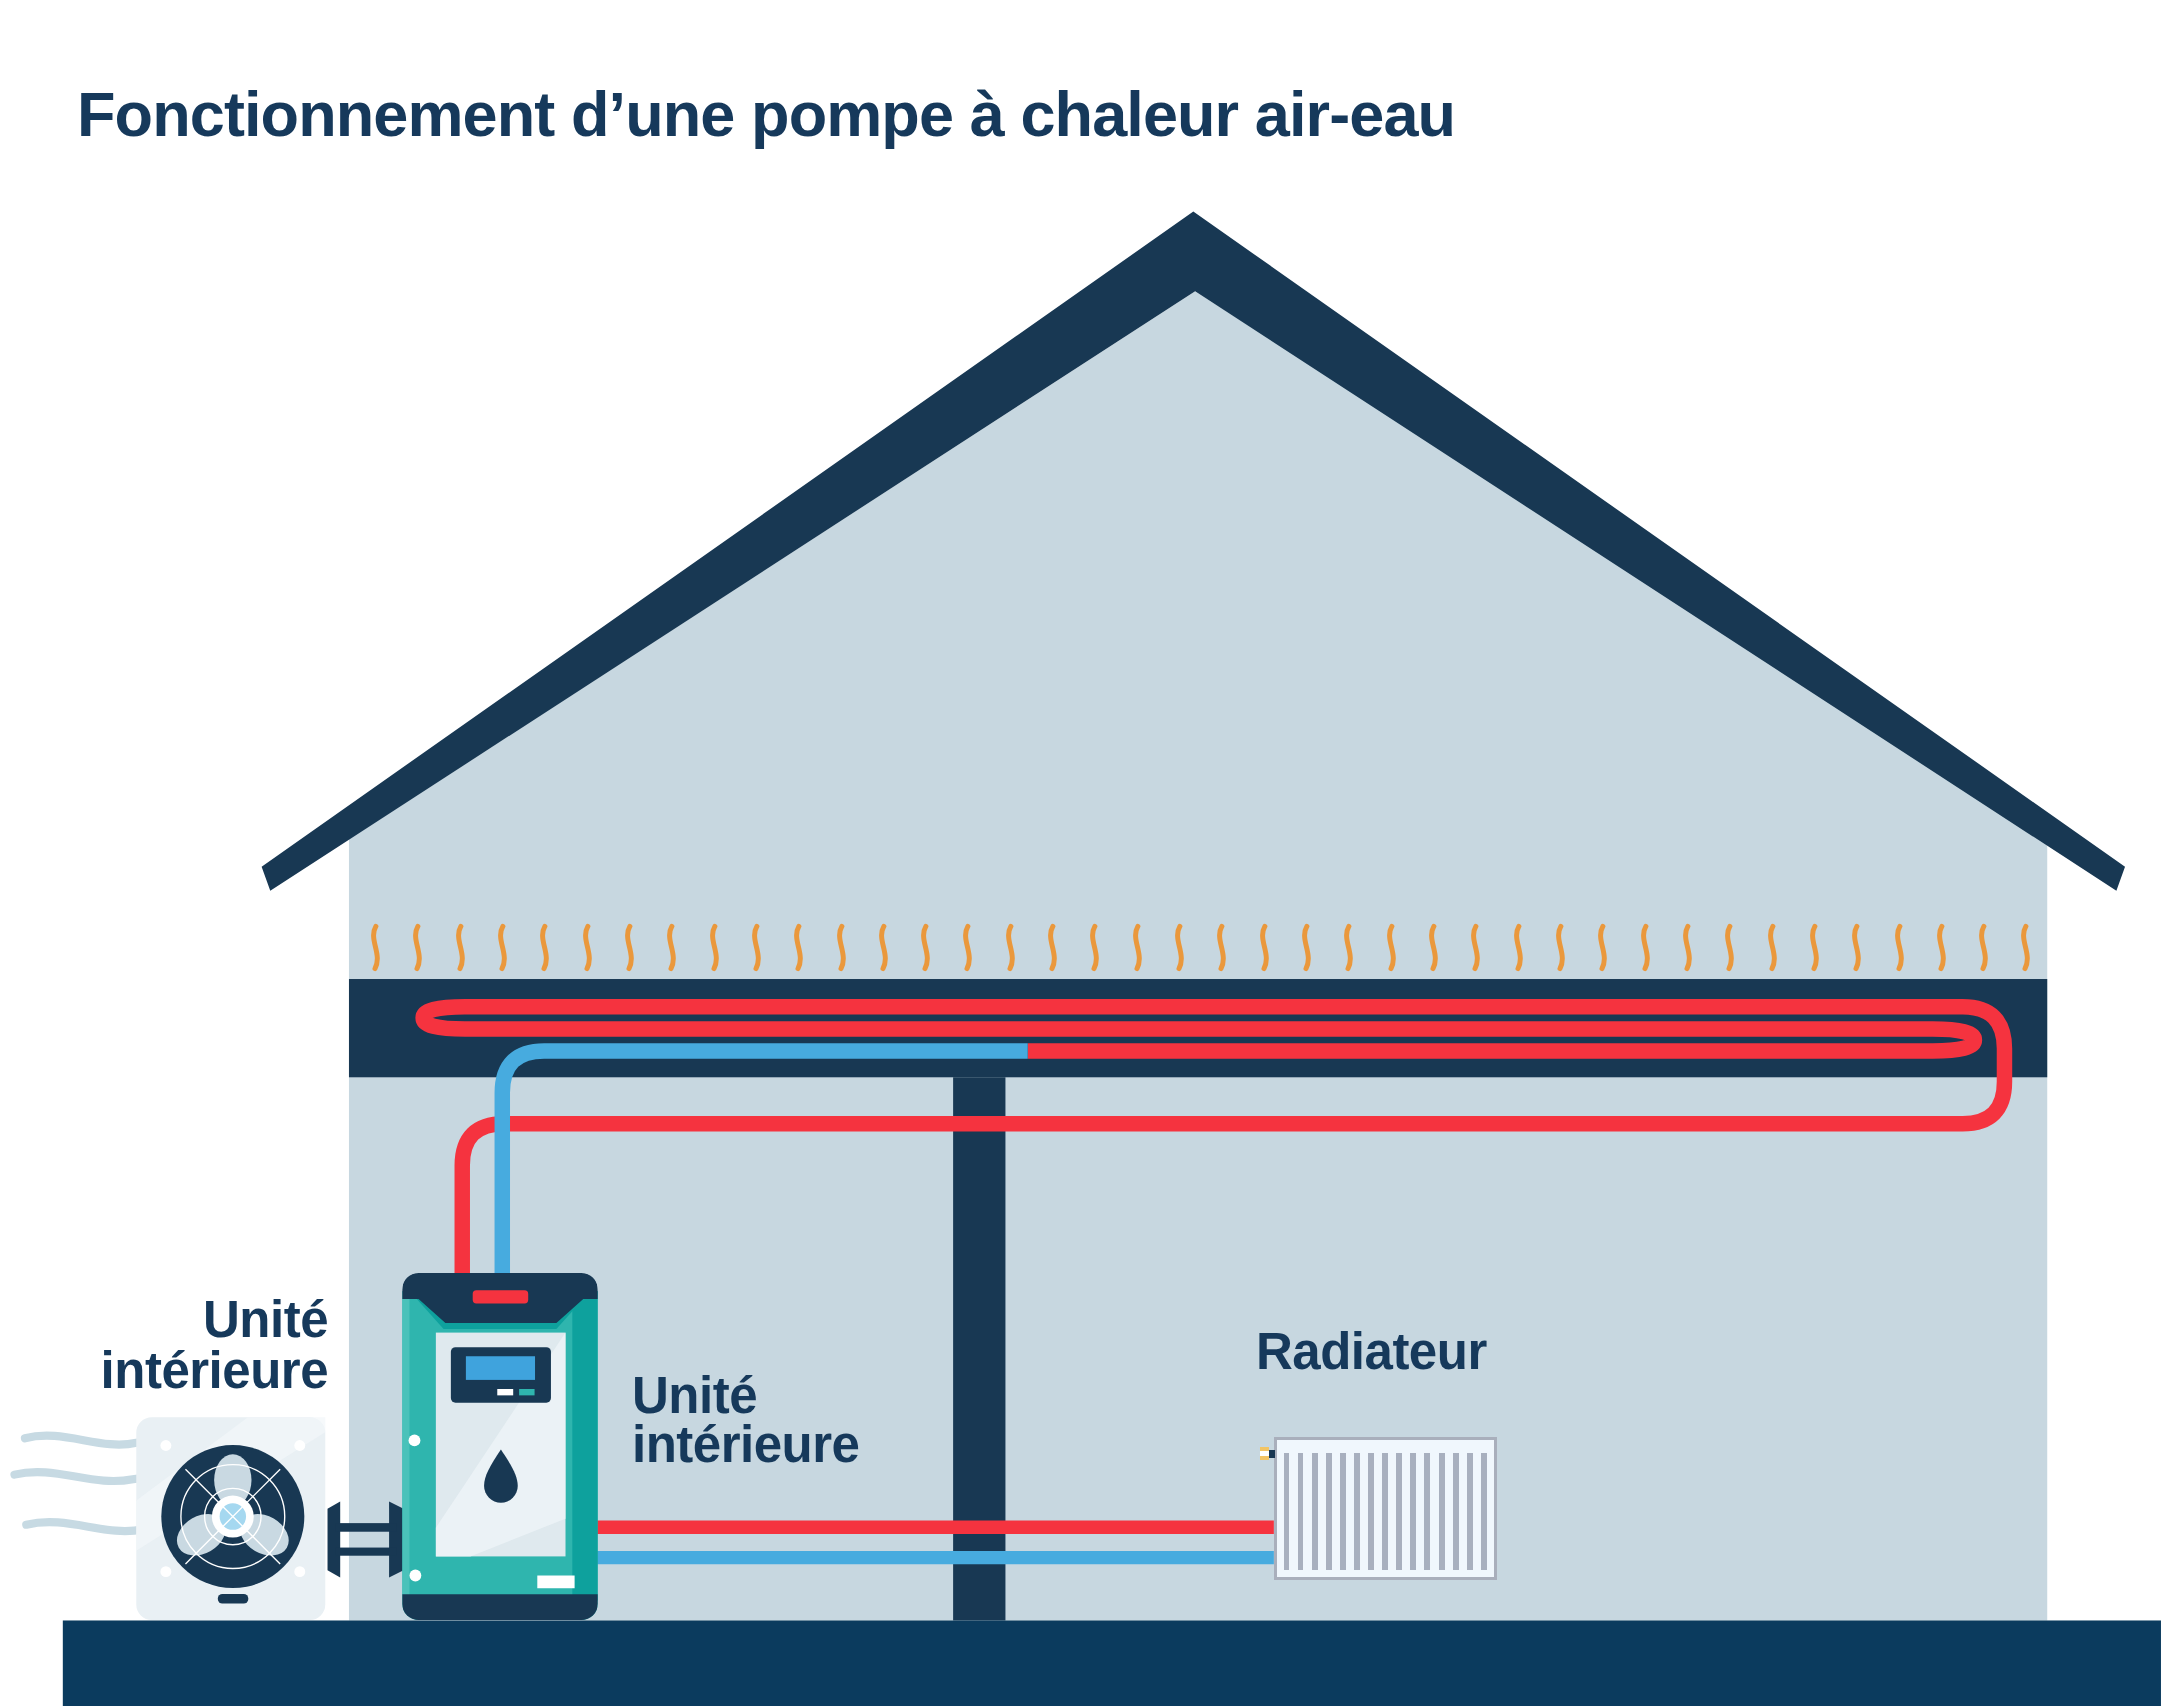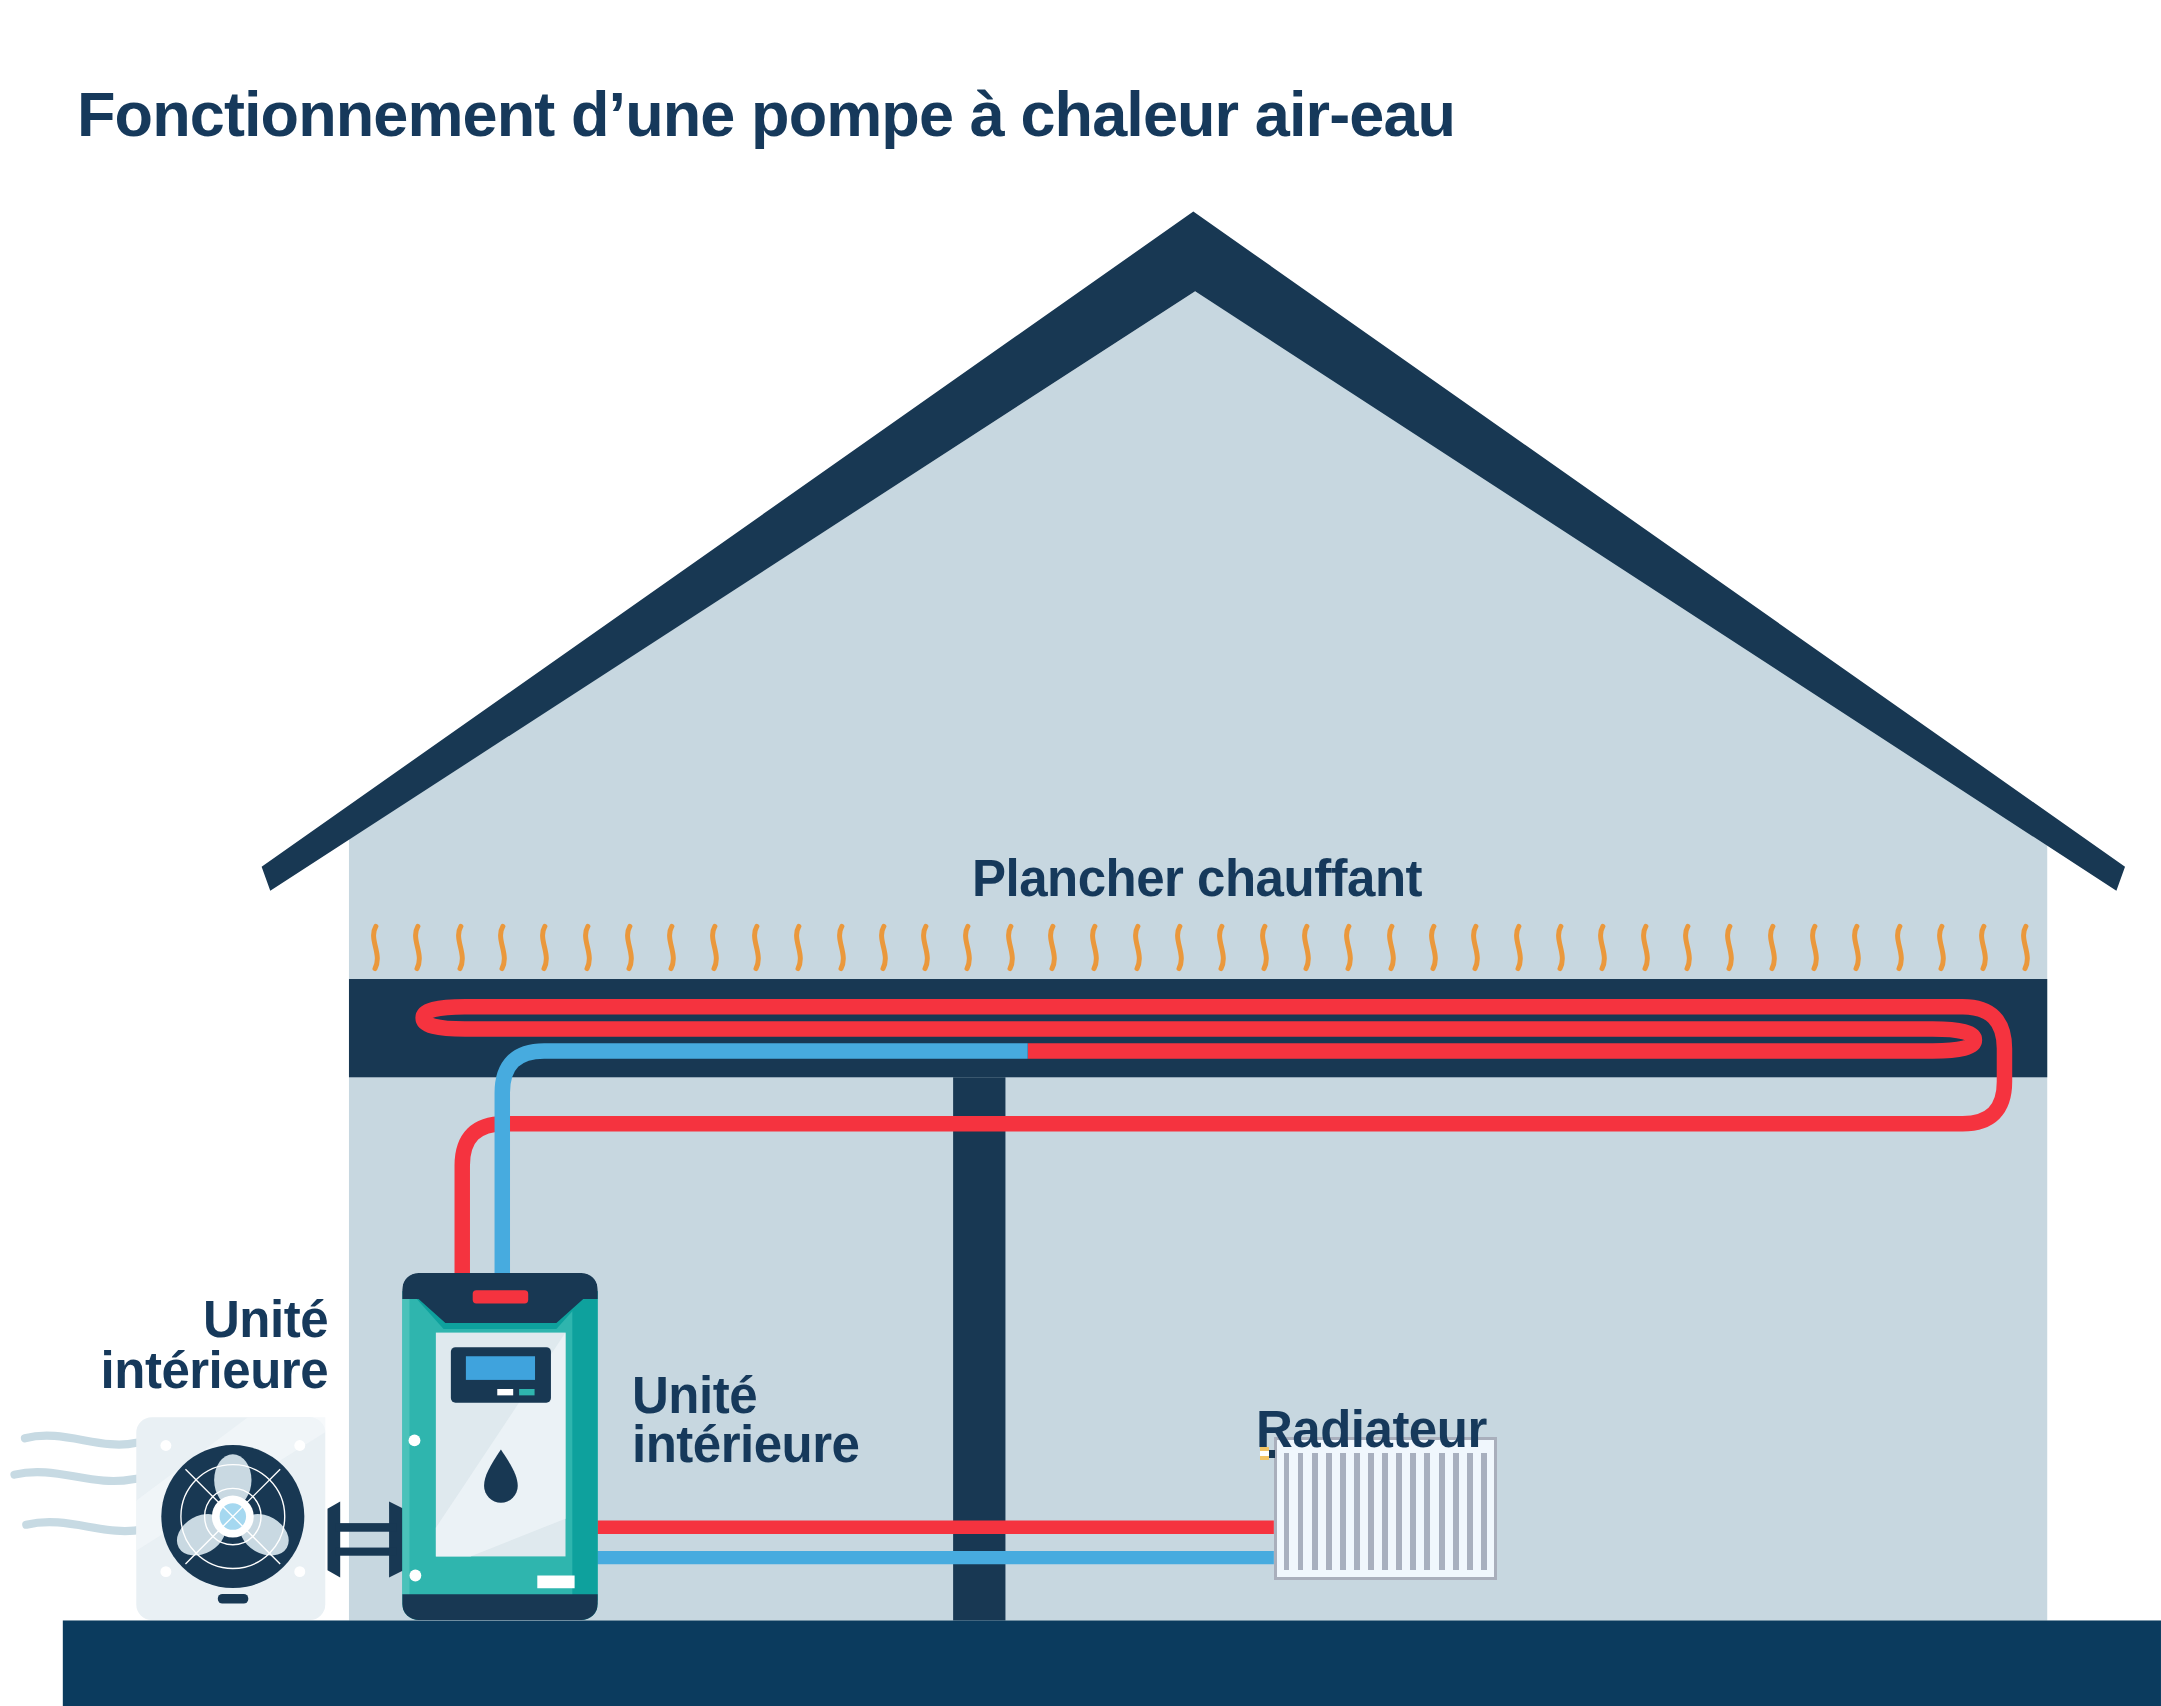--- a/index.html
+++ b/index.html
@@ -246,28 +246,27 @@
         <div class="slat" style="left: 204px;"></div>
       </div>
   </div>
 
   <div class="abs" style="left:1260px;top:1447px;width:9px;height:13px;background:var(--valve-yellow)"></div>
   <div class="abs" style="left:1260px;top:1451px;width:9px;height:4.6px;background:#fff"></div>
   <div class="abs" style="left:1269px;top:1450px;width:6.4px;height:8.2px;background:var(--navy)"></div>
 
   <div id="title">Fonctionnement d’une pompe à chaleur air-eau</div>
 
-  <div class="lbl" style="left:972px;top:853px">Plancher chauffant</div>
 
   <div class="lbl" style="left:55px;top:1294px;width:273px;text-align:right">
     <div>Unité</div>
     <div>intérieure</div>
   </div>
 
   <div class="lbl" style="left:632px;top:1371px;line-height:0.97">
     <div>Unité</div>
     <div>intérieure</div>
   </div>
 
-  <div class="lbl" style="left:1256px;top:1404px">Radiateur</div>
+  <div class="lbl" style="left:1256px;top:1326px">Radiateur</div>
 
 </div>
 
 
 </body></html>

